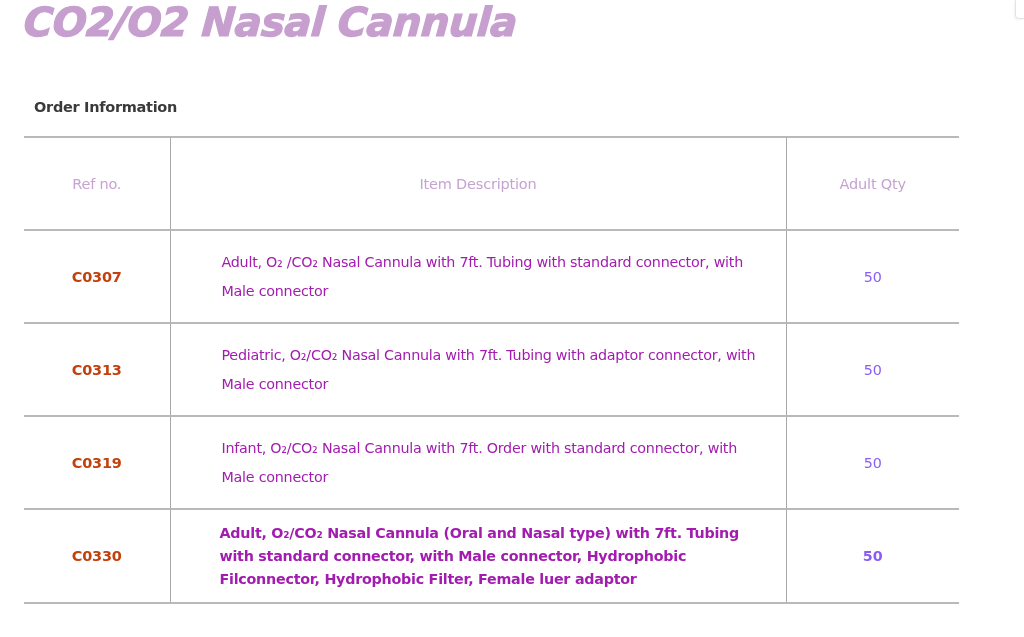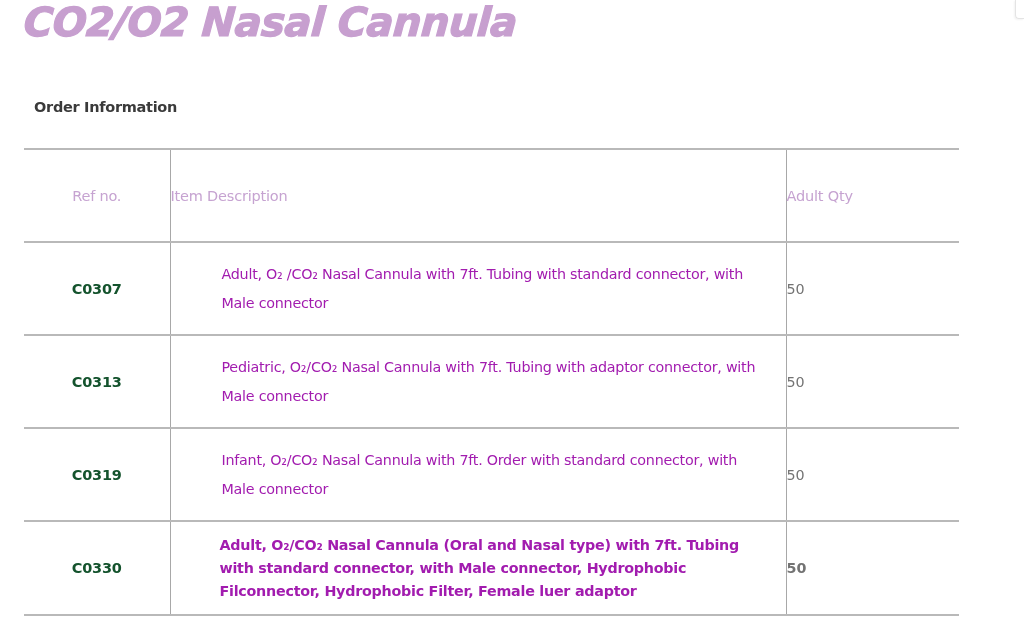--- a/index.html
+++ b/index.html
@@ -47,21 +47,21 @@
       top: 99px;
       font-family: "DejaVu Sans", sans-serif;
       font-size: 14.5px;
       font-weight: 600;
       color: #3a3a3a;
       letter-spacing: -0.3px;
     }
     table.order {
       position: absolute;
       left: 24px;
-      top: 148px;
+      top: 136px;
       width: 935px;
       border-collapse: collapse;
       table-layout: fixed;
     }
     table.order th, table.order td {
       border-top: 2px solid #b9b9b9;
       border-bottom: 2px solid #b9b9b9;
       padding: 0;
       vertical-align: middle;
     }
@@ -69,56 +69,57 @@
     table.order .col-desc { width: 616px; }
     table.order .col-qty { width: 173px; }
     table.order th + th, table.order td + td {
       border-left: 1.5px solid #a8a8a8;
     }
     table.order thead th {
       height: 91px;
       font-weight: normal;
       font-size: 14.5px;
       color: #c6a3d1;
-      text-align: left;
+      text-align: center;
       letter-spacing: -0.2px;
     }
     table.order thead th.col-ref {
       padding-right: 0;
       text-align: center;
     }
     table.order tbody td {
       height: 91px;
     }
     table.order tbody tr.tall td {
       height: 92px;
       font-weight: bold;
     }
     td.ref {
       text-align: center;
       font-weight: bold;
       font-size: 14.5px;
-      color: #14532d;
+      color: #c2410c;
       letter-spacing: -0.2px;
     }
     td.desc {
       padding-left: 51px !important;
       padding-right: 30px !important;
       font-size: 14.3px;
       line-height: 29px;
       color: #a21caf;
       letter-spacing: -0.25px;
     }
     tr.tall td.desc {
       padding-left: 49px !important;
       line-height: 23px;
     }
     td.qty {
+      text-align: center;
       font-size: 14.3px;
-      color: #737373;
+      color: #8b5cf6;
     }
   </style>
 </head>
 <body>
 
 <div class="corner-edge"></div>
 
 <h1 class="title">CO2/O2 Nasal Cannula</h1>
 
 <div class="section-label">Order Information</div>

